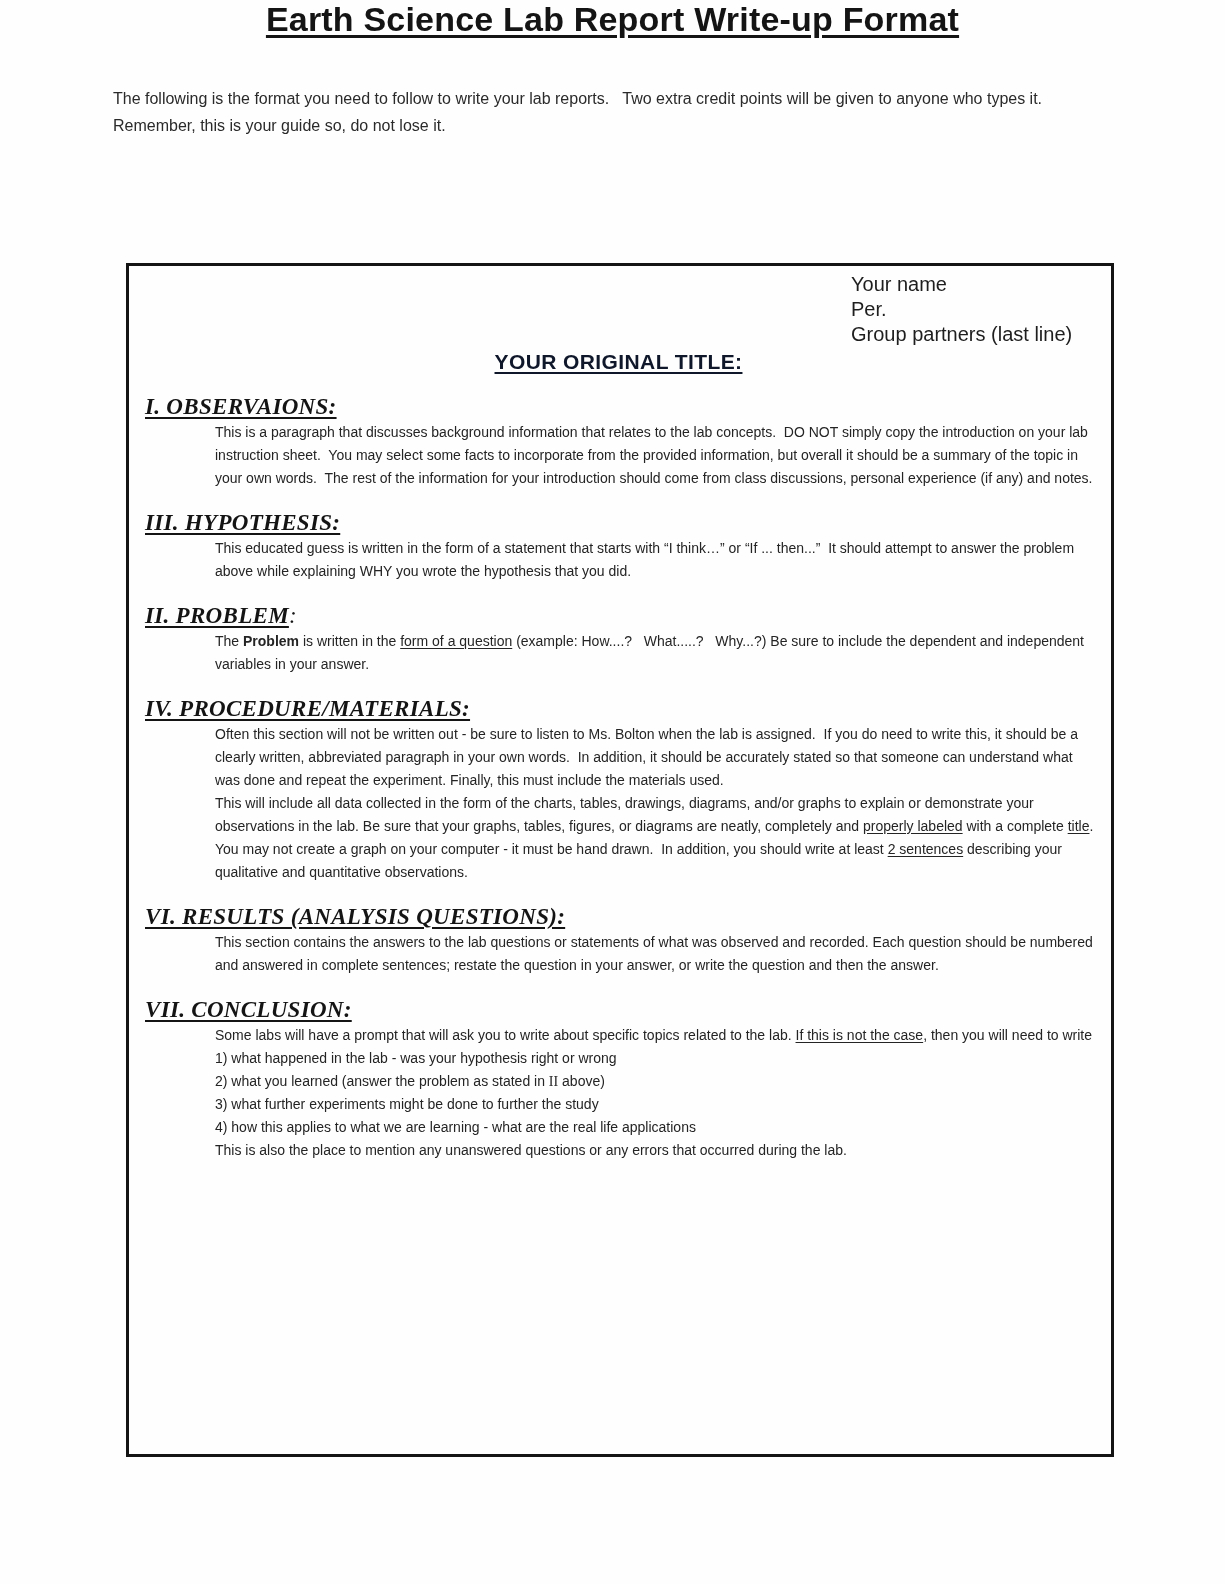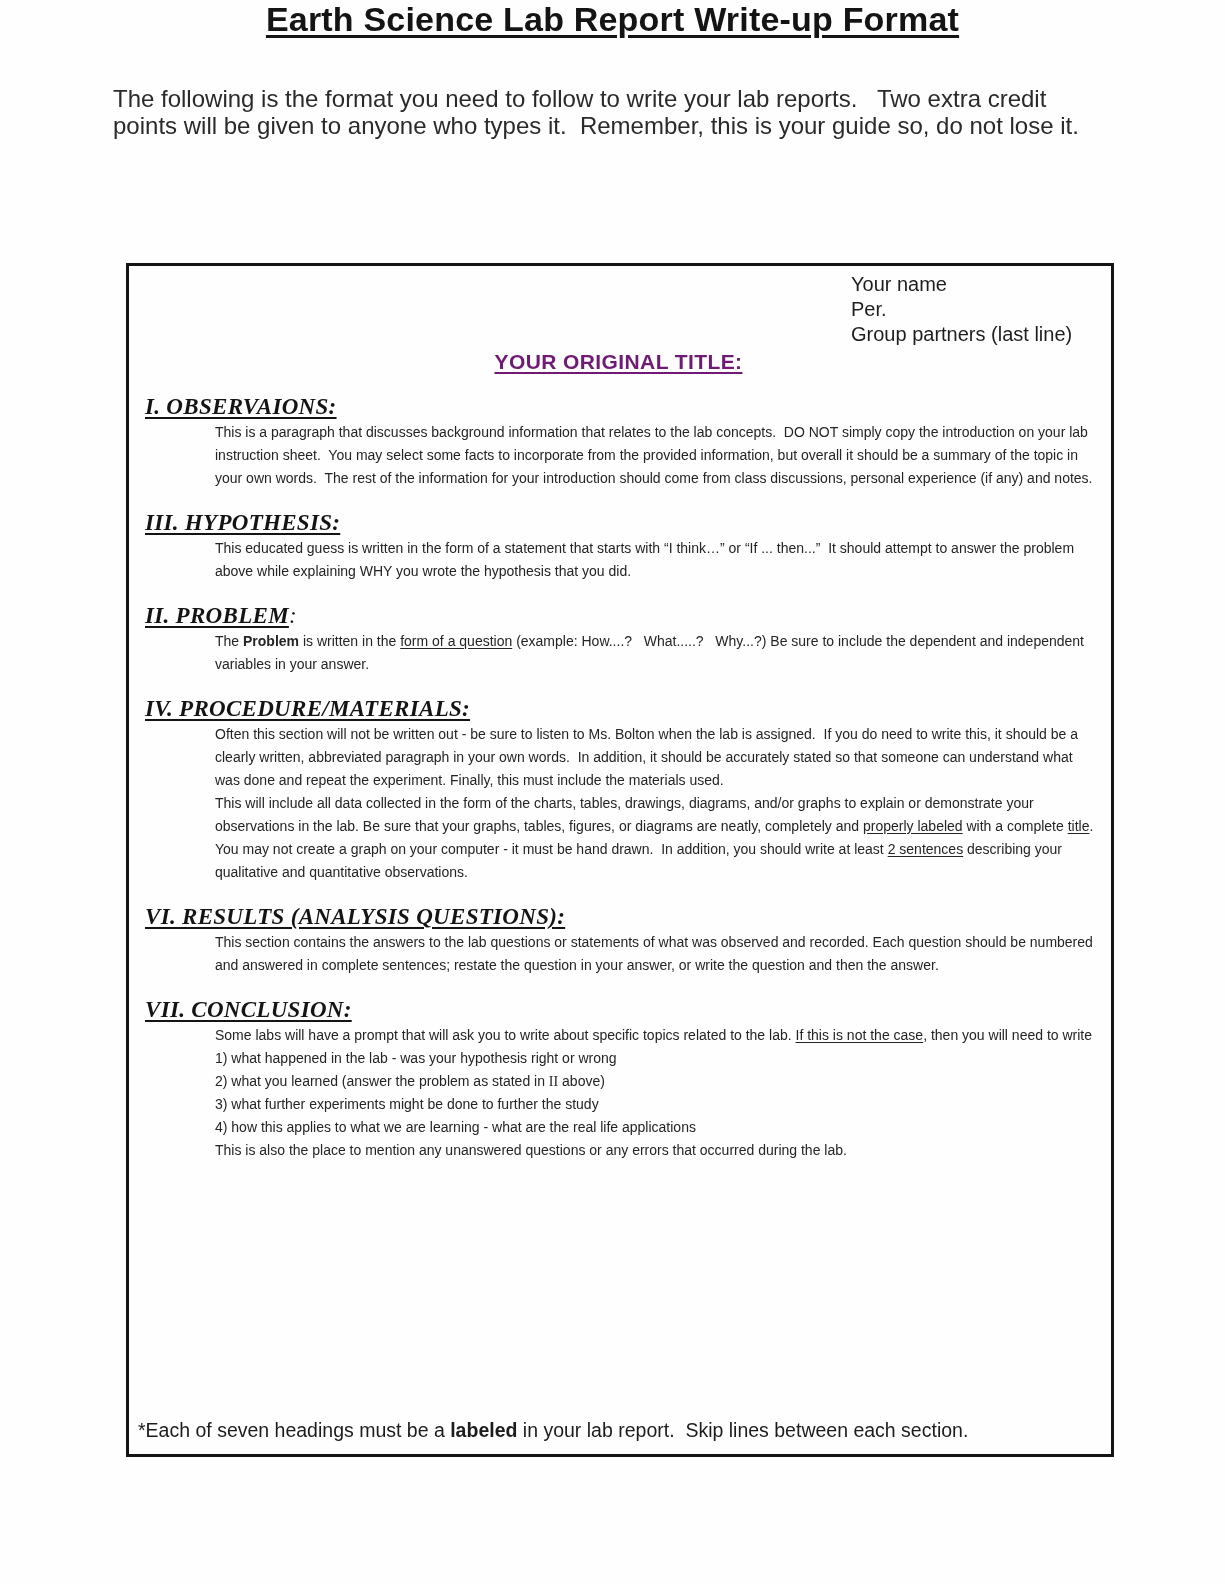--- a/index.html
+++ b/index.html
@@ -17,21 +17,21 @@
     text-align:center;
     font-size:34px;
     font-weight:bold;
     letter-spacing:0.2px;
     text-decoration:underline;
     text-underline-offset:4px;
     color:#141414;
   }
   .intro {
     margin:46px 113px 0 113px;
-    font-size:24px;
+    font-size:16px;
     line-height:27px;
     white-space:pre-wrap;
     color:#2a2a2a;
   }
   .format-box {
     position:absolute;
     left:126px; top:263px;
     width:988px; height:1194px;
     border:3px solid #141414;
     background:#fefefe;
@@ -44,21 +44,21 @@
     color:#1e1e1e;
   }
   .original-title {
     margin-top:3px;
     text-align:center;
     font-size:21px;
     font-weight:bold;
     text-decoration:underline;
     text-underline-offset:3px;
     letter-spacing:0.4px;
-    color:#701a75;
+    color:#0f172a;
   }
   .sec { margin-top:0; }
   .sec-heading {
     margin-top:19px;
     margin-left:7px;
     font-family:"Liberation Serif", serif;
     font-weight:bold;
     font-style:italic;
     font-size:23px;
     line-height:28px;
@@ -134,16 +134,15 @@
     <div class="sec">
       <div class="sec-heading"><span class="hu">VI. RESULTS (ANALYSIS QUESTIONS):</span></div>
       <div class="sec-body">This section contains the answers to the lab questions or statements of what was observed and recorded. Each question should be numbered and answered in complete sentences; restate the question in your answer, or write the question and then the answer.</div>
     </div>
 
     <div class="sec">
       <div class="sec-heading"><span class="hu">VII. CONCLUSION:</span></div>
       <div class="sec-body"><span>Some labs will have a prompt that will ask you to write about specific topics related to the lab. </span><span class="u">If this is not the case</span><span>, then you will need to write</span><div class="c-item">1) what happened in the lab - was your hypothesis right or wrong</div><div class="c-item"><span>2) what you learned (answer the problem as stated in </span><span class="serif">II</span><span> above)</span></div><div class="c-item">3) what further experiments might be done to further the study</div><div class="c-item">4) how this applies to what we are learning - what are the real life applications</div><div>This is also the place to mention any unanswered questions or any errors that occurred during the lab.</div></div>
     </div>
 
-    <div class="footnote"><span>*Each of seven headings must be a </span><span class="b">labeled</span><span> in your lab report.  Skip lines between each section.</span></div>
 
   </div>
 </div>
 
 </body></html>

